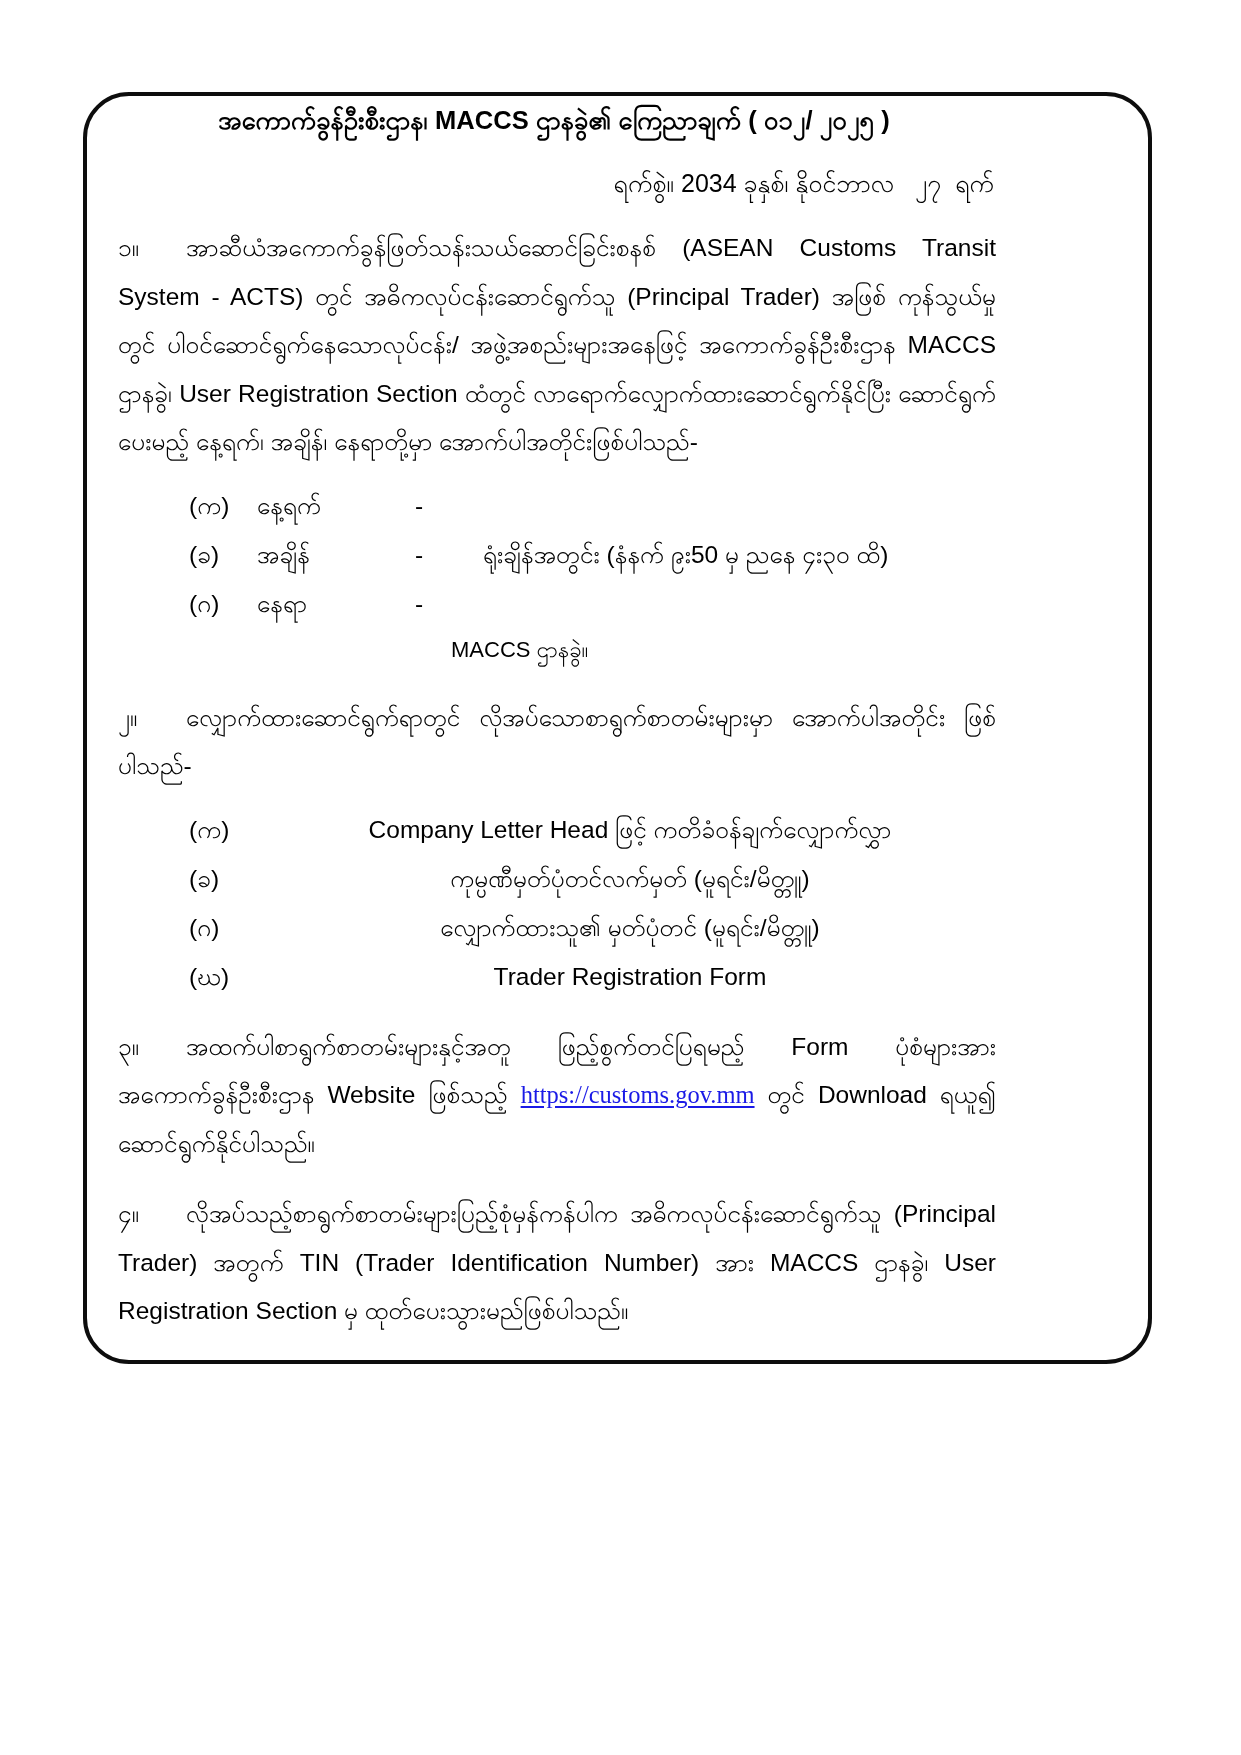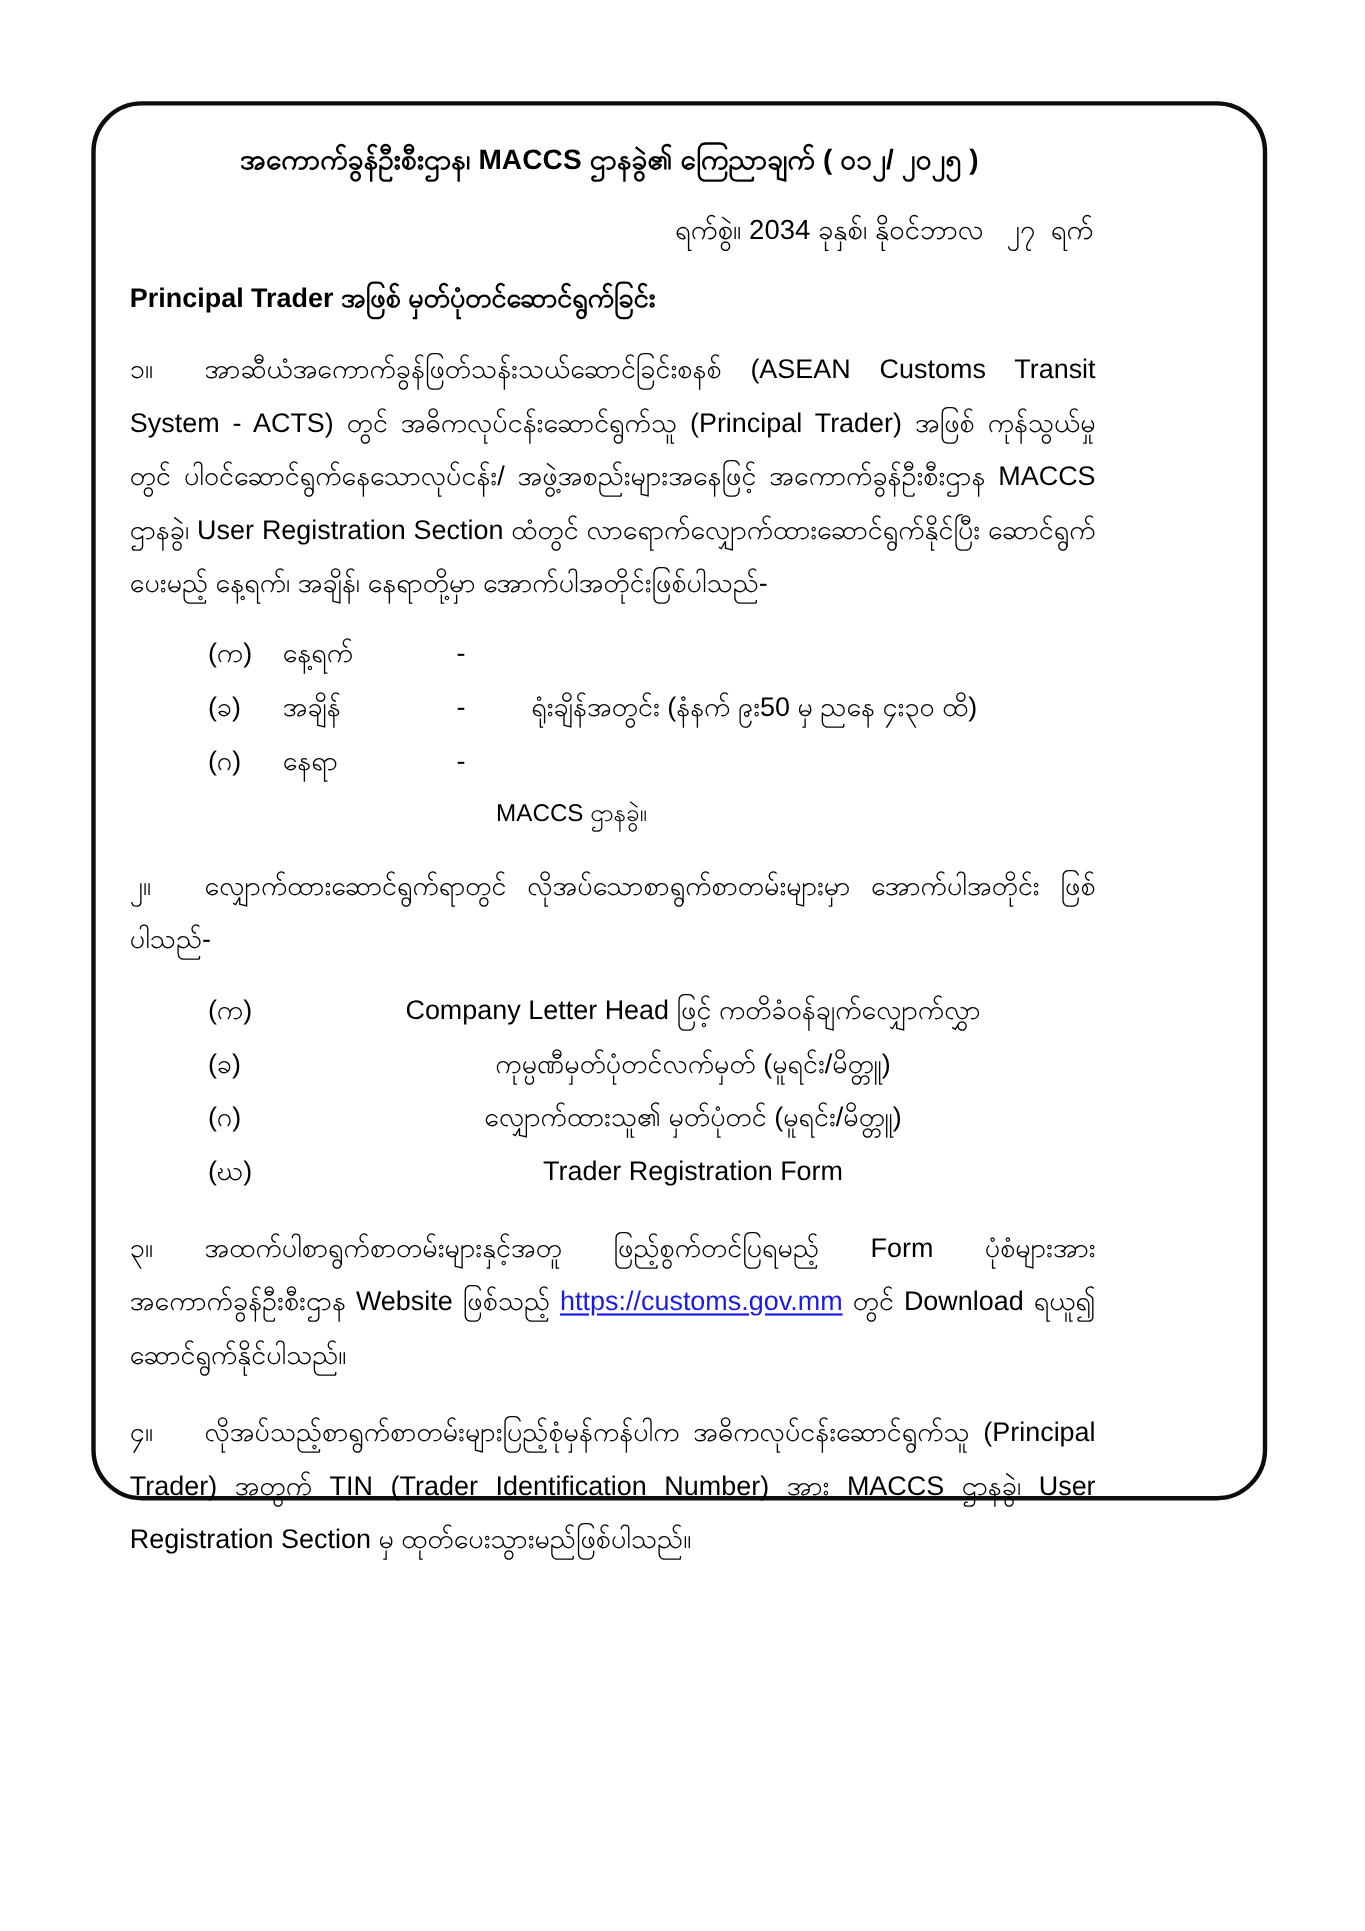--- a/index.html
+++ b/index.html
@@ -25,21 +25,21 @@
     height: 1272px;
     border: 4px solid #0d0d0d;
     border-radius: 46px;
     box-sizing: border-box;
     background: #ffffff;
   }
 
   #doc-body {
     position: absolute;
     left: 118px;
-    top: 128px;
+    top: 102px;
     width: 878px;
   }
 
   .mm {
     font-family: "Liberation Sans", "DejaVu Sans", sans-serif;
   }
 
   
   .doc-title {
     text-align: center;
@@ -120,36 +120,36 @@
     font-size: 22px;
     line-height: 2.0;
     padding-left: 333px;
   }
 
   a.doc-link,
   .doc-link {
     color: #1a1ae6;
     text-decoration: underline;
     text-underline-offset: 3px;
+    font-family: Liberation Serif, serif;
   }
 
   .nowrap { white-space: nowrap; }
 </style>
 </head>
 <body>
 
 <div id="doc-frame"></div>
 
 <div id="doc-body">
 
   <div class="doc-title mm">အကောက်ခွန်ဦးစီးဌာန၊ MACCS ဌာနခွဲ၏ ကြေညာချက် ( ၀၁၂/ ၂၀၂၅ )</div>
 
   <div class="date-line mm">ရက်စွဲ။ 2034 ခုနှစ်၊ နိုဝင်ဘာလ   ၂၇  ရက်</div>
 
-  <div class="subject-heading mm">Principal Trader အဖြစ် မှတ်ပုံတင်ဆောင်ရွက်ခြင်း</div>
 
   <p class="para mm"><span class="pnum">၁။</span><span>အာဆီယံအကောက်ခွန်ဖြတ်သန်းသယ်ဆောင်ခြင်းစနစ် (ASEAN Customs Transit System - ACTS) တွင် အဓိကလုပ်ငန်းဆောင်ရွက်သူ (Principal Trader) အဖြစ် ကုန်သွယ်မှု တွင် ပါဝင်ဆောင်ရွက်နေသောလုပ်ငန်း/ အဖွဲ့အစည်းများအနေဖြင့် အကောက်ခွန်ဦးစီးဌာန MACCS ဌာနခွဲ၊ User Registration Section ထံတွင် လာရောက်လျှောက်ထားဆောင်ရွက်နိုင်ပြီး ဆောင်ရွက်ပေးမည့် နေ့ရက်၊ အချိန်၊ နေရာတို့မှာ အောက်ပါအတိုင်းဖြစ်ပါသည်-</span></p>
 
   <ul class="sublist type-a">
     <li>
       <span class="lbl">(က)</span>
       <span class="term">နေ့ရက်</span>
       <span class="dash">-</span>
     </li>
     <li>

